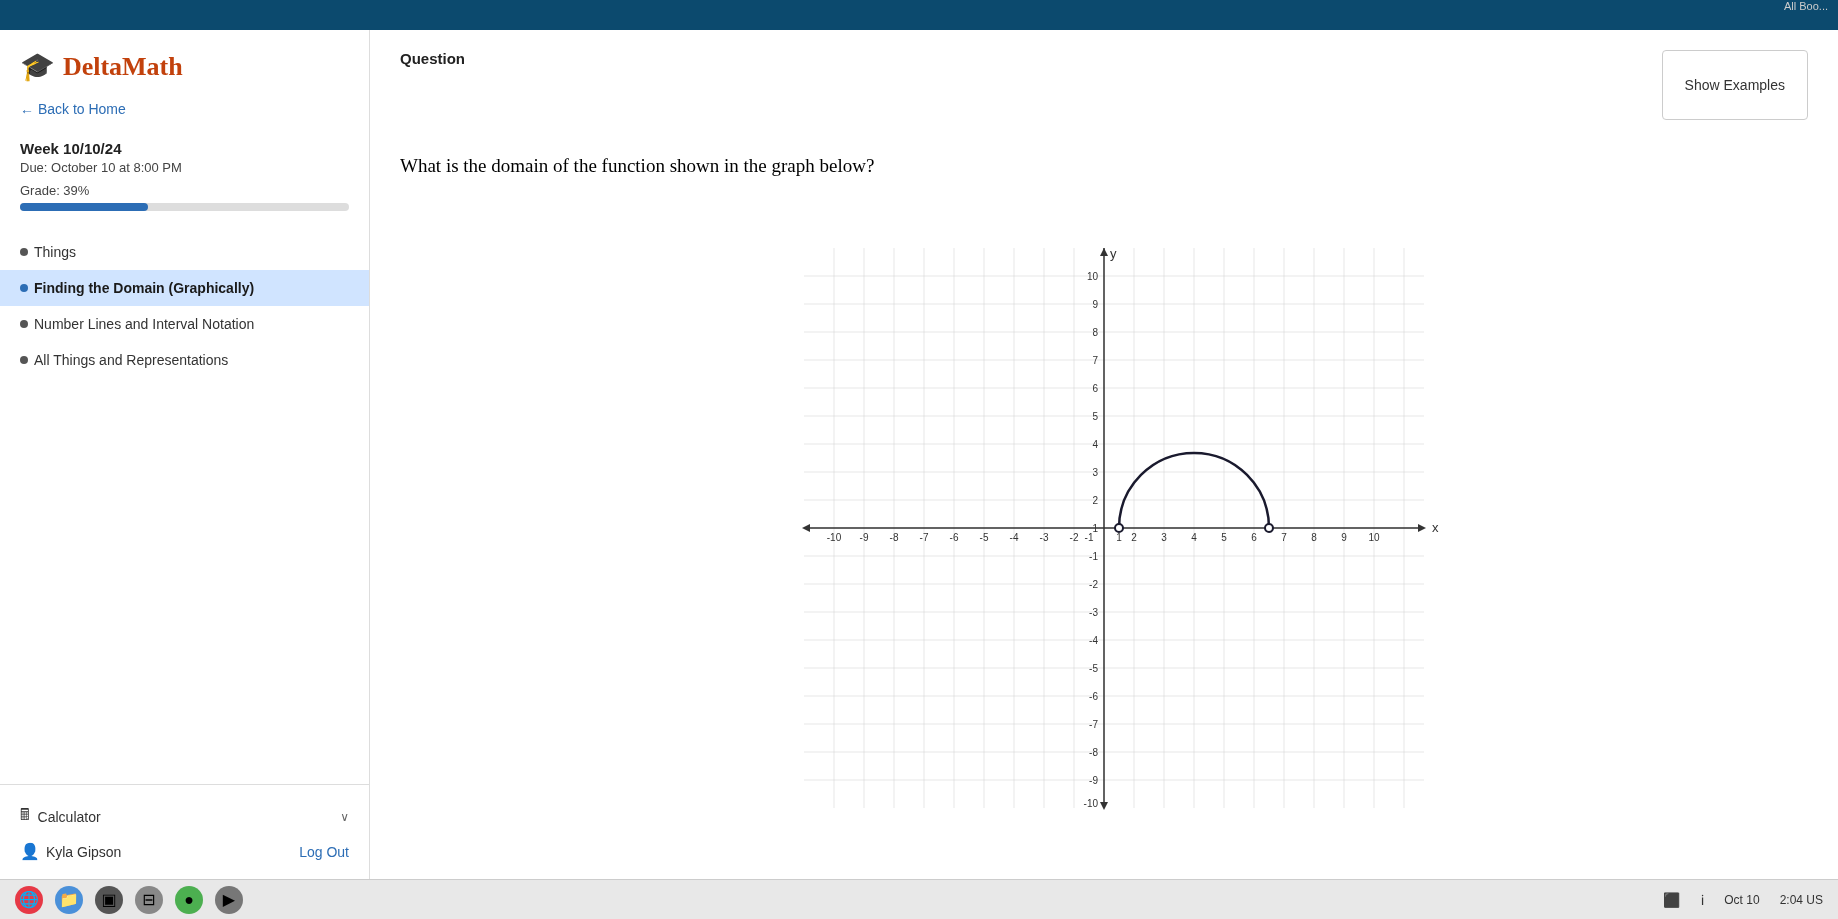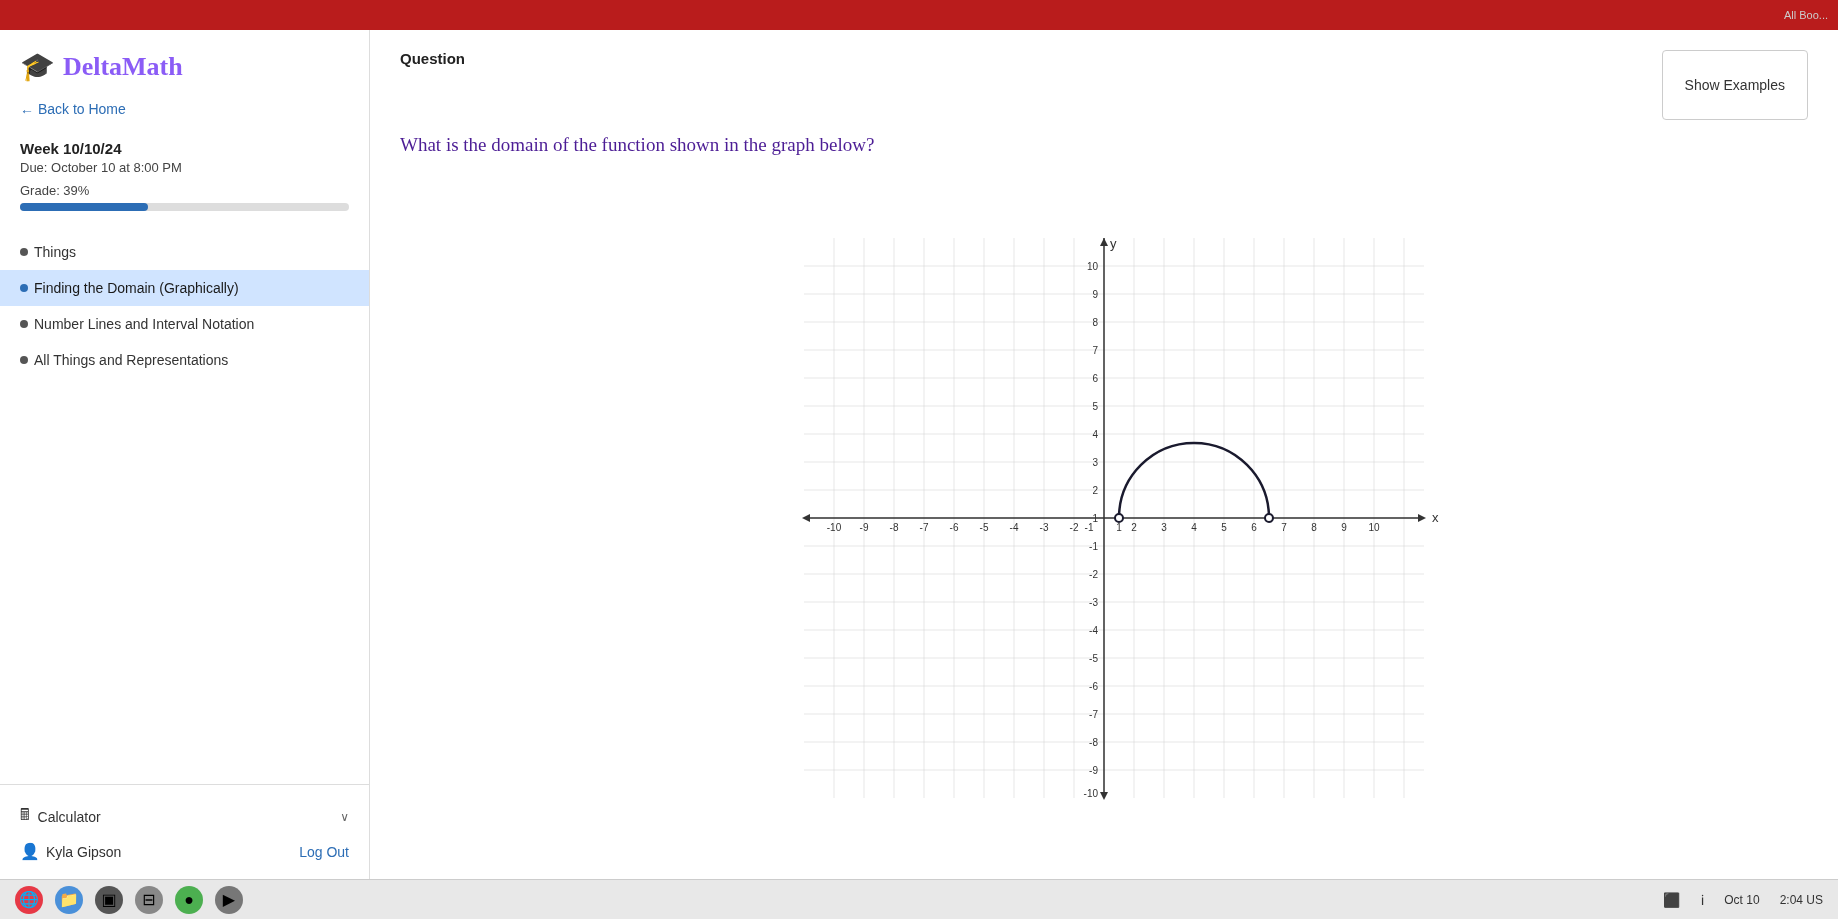--- a/index.html
+++ b/index.html
@@ -9,23 +9,23 @@
       display: flex;
       flex-direction: column;
       height: 919px;
       width: 1838px;
       overflow: hidden;
     }
 
     
     .top-bar {
       height: 30px;
-      background: #b91c1c;
-      display: flex;
-      align-items: center;
+      background: #0c4a6e;
+      display: flex;
+      align-items: flex-start;
       justify-content: flex-end;
       padding: 0 10px;
     }
     .top-bar-text {
       color: #ccc;
       font-size: 11px;
       font-family: Arial, sans-serif;
     }
 
     
@@ -52,21 +52,21 @@
       display: flex;
       align-items: center;
       gap: 8px;
     }
     .logo-hat {
       font-size: 28px;
     }
     .logo-text {
       font-size: 26px;
       font-family: 'Georgia', serif;
-      color: #8b5cf6;
+      color: #c2410c;
     }
     .logo-text span {
       font-weight: bold;
     }
 
     .back-to-home {
       padding: 8px 20px;
       color: #2c6db5;
       font-size: 14px;
       font-family: Arial, sans-serif;
@@ -119,21 +119,21 @@
       font-size: 14px;
       font-family: Arial, sans-serif;
       color: #333;
       cursor: pointer;
       display: flex;
       align-items: center;
       gap: 6px;
     }
     .nav-item.active {
       background: #d0e4ff;
-      font-weight: normal;
+      font-weight: bold;
       color: #1a1a1a;
     }
     .nav-item .bullet {
       width: 8px;
       height: 8px;
       border-radius: 50%;
       background: #555;
       display: inline-block;
       flex-shrink: 0;
     }
@@ -211,23 +211,23 @@
       background: #fff;
       font-size: 14px;
       font-family: Arial, sans-serif;
       color: #333;
       cursor: pointer;
     }
 
     .question-text {
       font-size: 19px;
       font-family: 'Georgia', serif;
-      color: #4c1d95;
+      color: #000000;
       margin-bottom: 20px;
-      margin-top: 4px;
+      margin-top: 25px;
     }
 
     
     .graph-container {
       display: flex;
       justify-content: center;
       align-items: center;
       flex: 1;
     }
 

